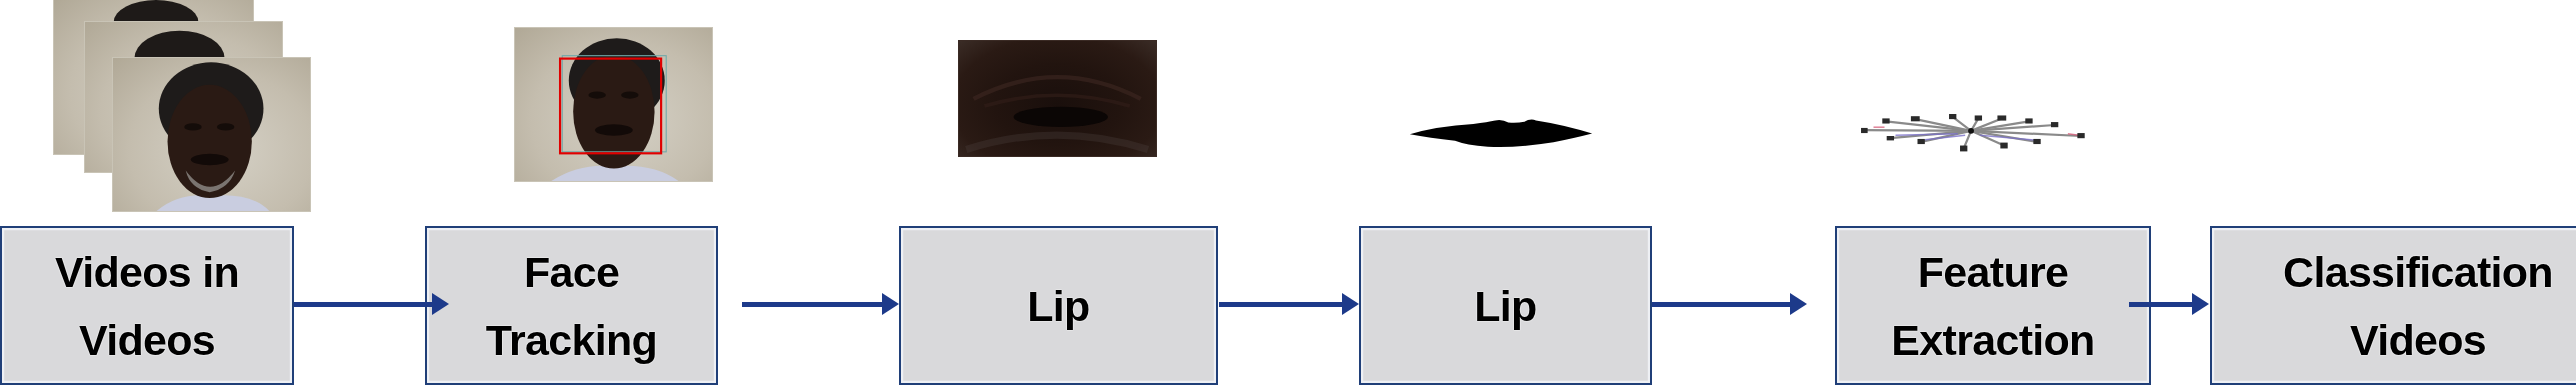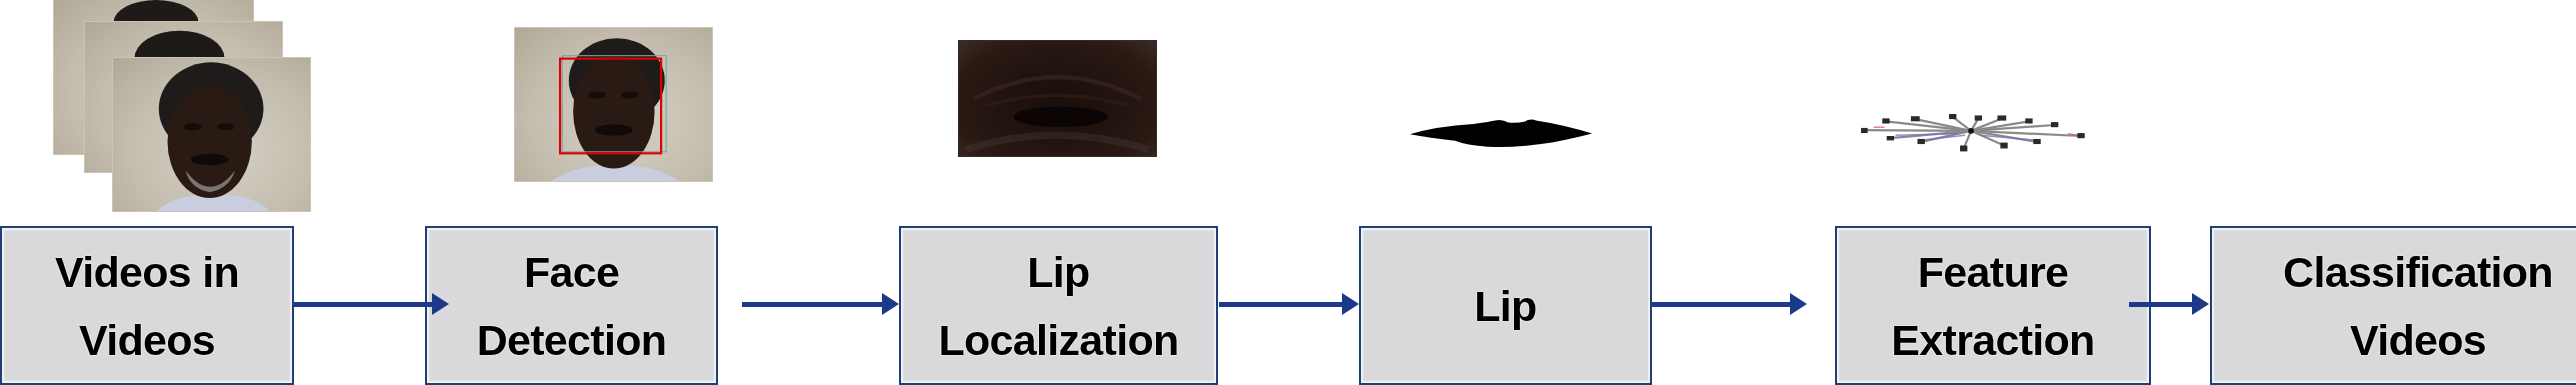--- a/index.html
+++ b/index.html
@@ -215,26 +215,25 @@
     <circle cx="2678" cy="178" r="4" fill="#111111"></circle>
   </svg>
 
   <div class="step-box" style="left:0px; width:294px;">
     <span class="step-line">Videos in</span>
     <span class="step-line">Videos</span>
   </div>
 
   <div class="step-box" style="left:425px; width:293px;">
     <span class="step-line">Face</span>
-    <span class="step-line">Detection</span>
+    <span class="step-line">Tracking</span>
   </div>
 
   <div class="step-box" style="left:899px; width:319px;">
     <span class="step-line">Lip</span>
-    <span class="step-line">Localization</span>
   </div>
 
   <div class="step-box" style="left:1359px; width:293px;">
     <span class="step-line">Lip</span>
   </div>
 
   <div class="step-box" style="left:1835px; width:316px;">
     <span class="step-line">Feature</span>
     <span class="step-line">Extraction</span>
   </div>

